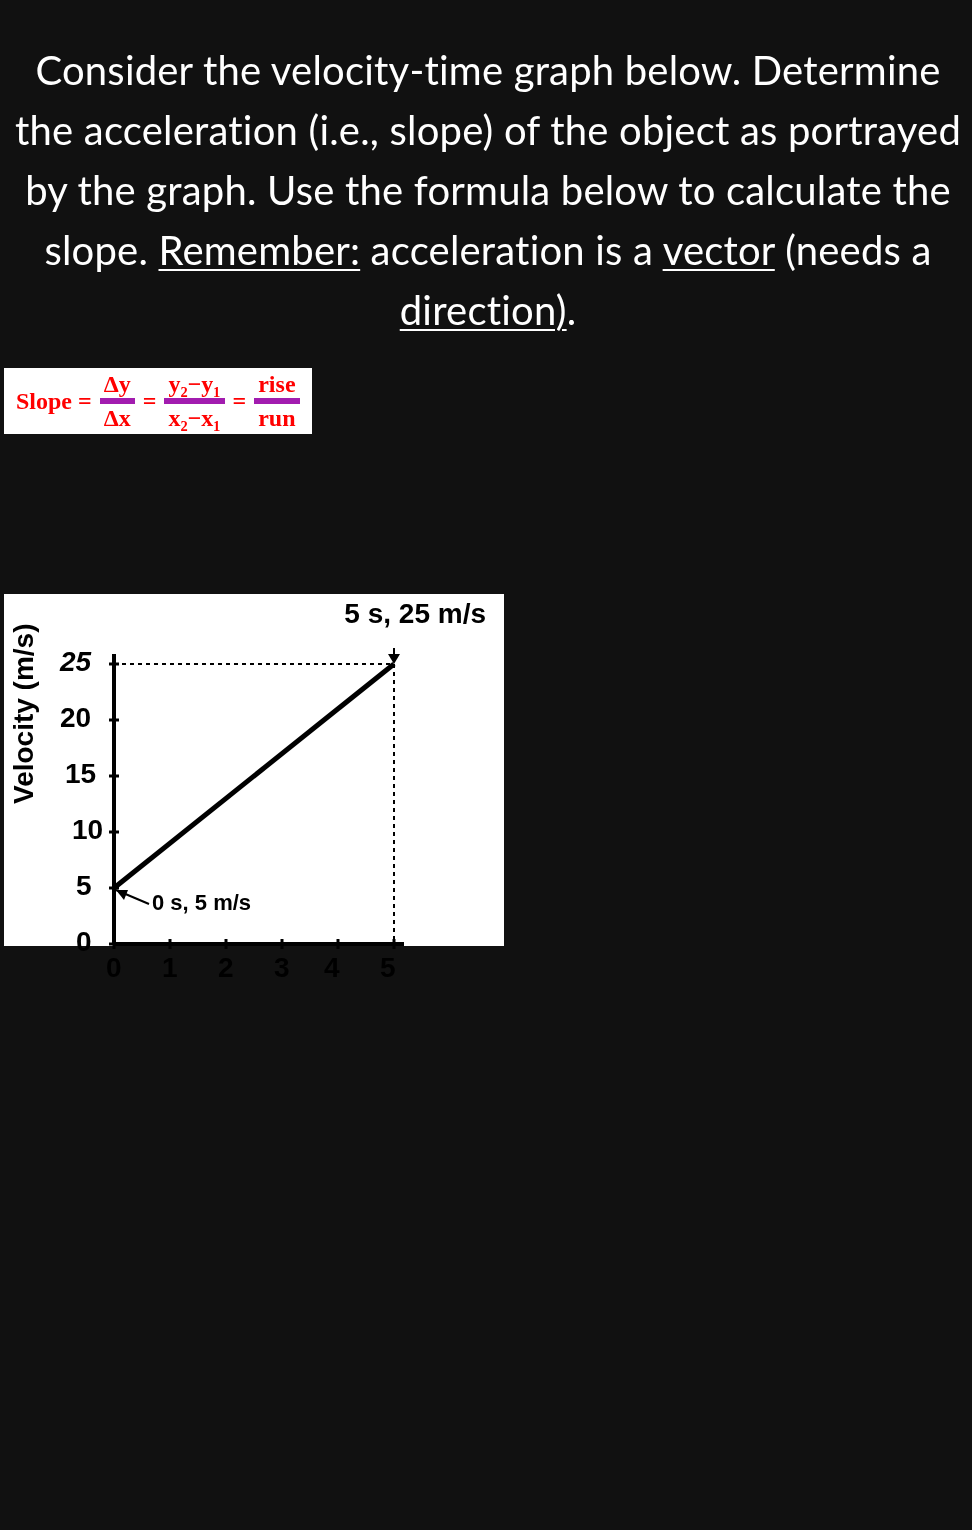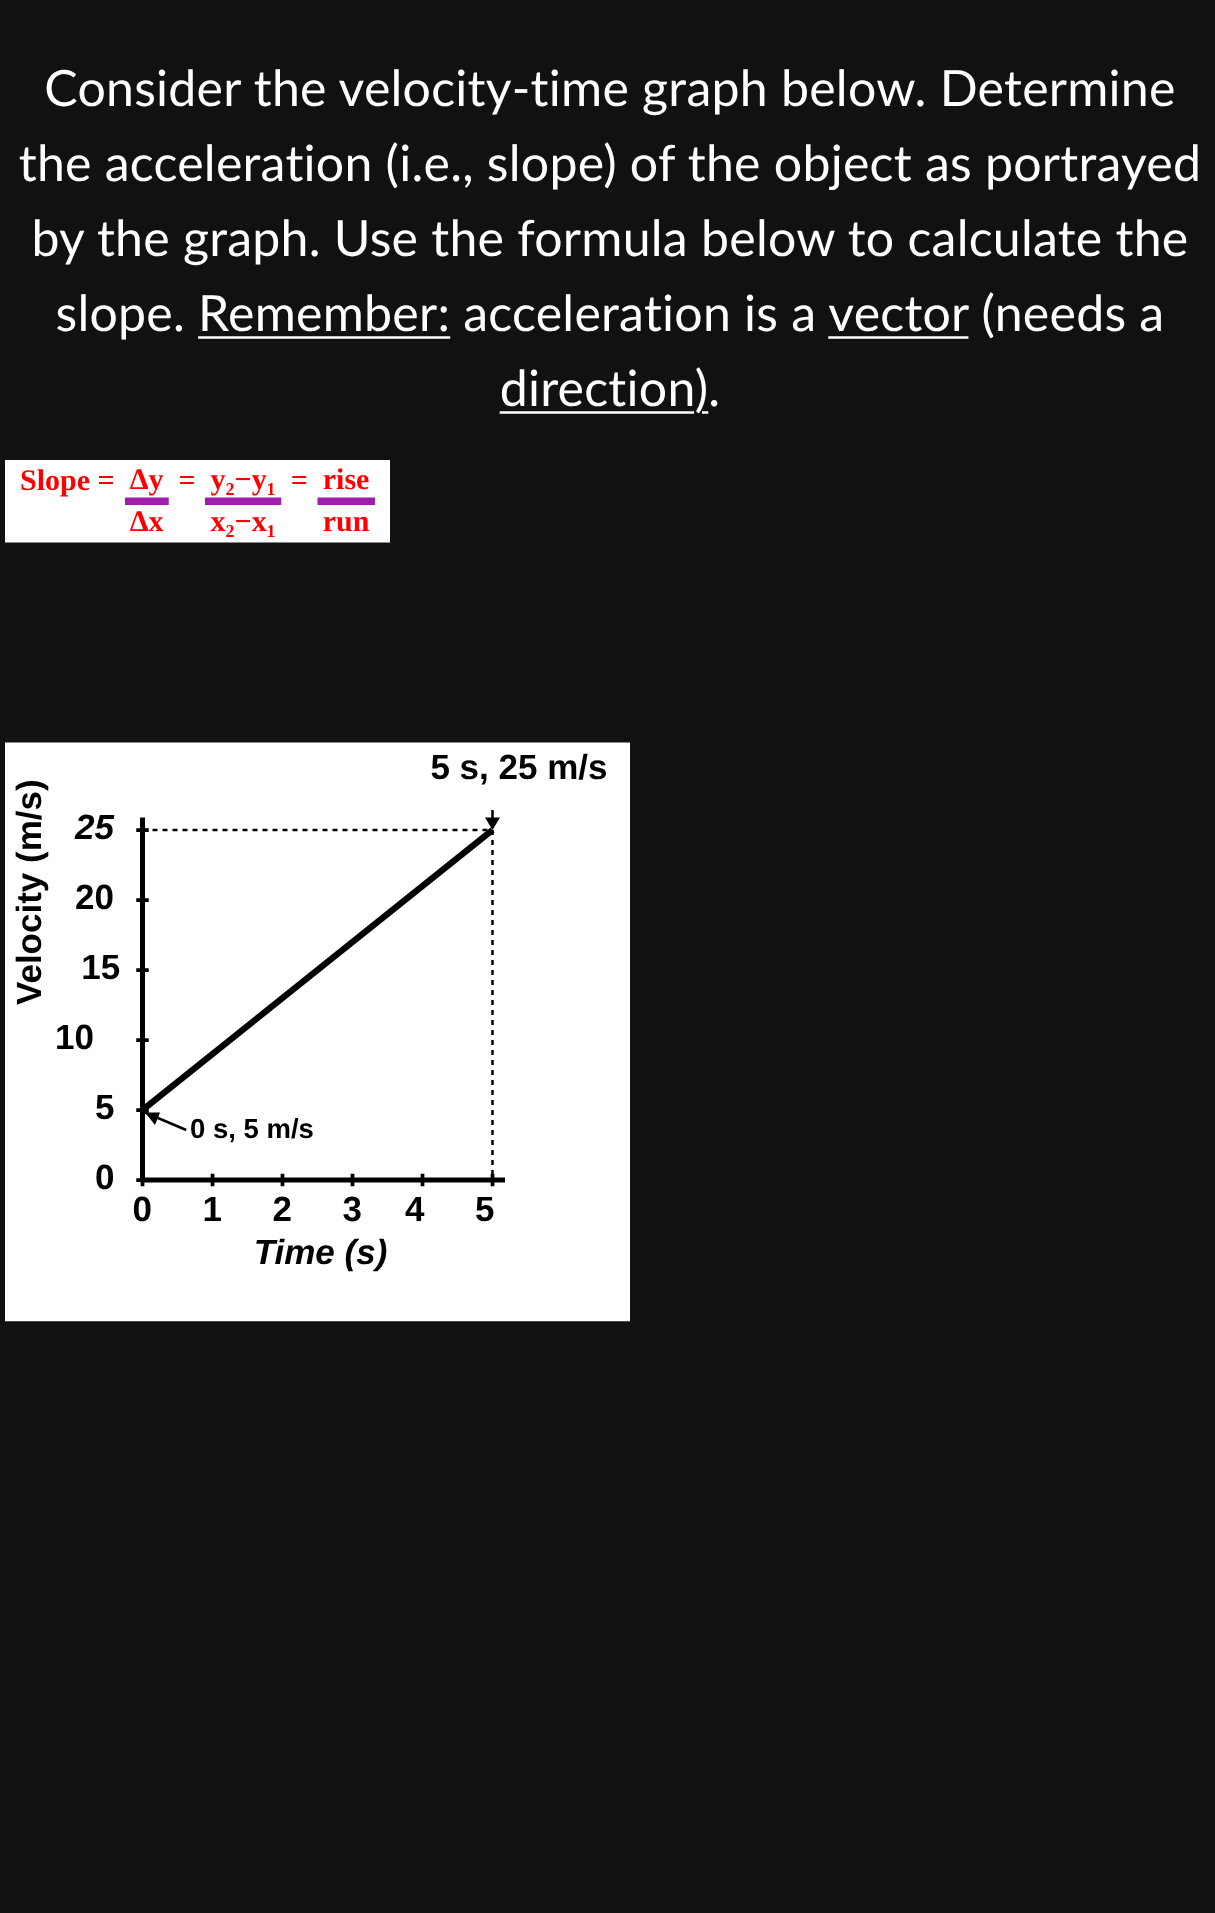--- a/index.html
+++ b/index.html
@@ -2,28 +2,28 @@
 <html><head>
 <meta charset="utf-8">
 <style>
   html,body{margin:0;padding:0;background:#111;color:#fff;font-family:"Segoe UI",Lato,Arial,sans-serif;width:972px;}
   .wrap{padding:40px 0 40px 4px;}
   .para{font-size:40px;line-height:1.5;margin:0 0 28px 0;letter-spacing:0.2px;text-align:center;}
   .para2{font-size:40px;line-height:1.5;color:#2e8fe6;font-weight:700;margin:0 0 40px 0;}
   .u{text-decoration:underline;text-decoration-thickness:2px;text-underline-offset:4px;}
   
   .formula-box{display:inline-block;background:#fff;color:red;padding:4px 12px 4px 12px;font-family:Georgia,"Times New Roman",serif;font-weight:bold;margin:0 0 160px 0;font-size:24px;}
-  .formula-box .row{display:flex;gap:8px;}
+  .formula-box .row{display:flex;align-items:center;gap:8px;}
   .frac{display:inline-flex;flex-direction:column;align-items:center;line-height:1;}
   .frac .num{border-bottom:6px solid #a21caf;padding:0 4px 2px 4px;}
   .frac .den{padding:2px 4px 0 4px;}
   .delta{font-weight:bold;}
   
   .chart-box{background:#fff;color:#000;width:500px;padding:0;display:inline-block;position:relative;font-family:Arial,sans-serif;font-weight:bold;}
-  .chart-inner{position:relative;width:500px;height:463px;}
+  .chart-inner{position:relative;width:500px;height:352px;}
   .chart-inner span{position:absolute;font-size:28px;font-weight:bold;}
   .ylabel{position:absolute;left:4px;top:210px;transform:rotate(-90deg);transform-origin:left top;font-size:28px;font-weight:bold;white-space:nowrap;}
   .xlabel{position:absolute;left:199px;bottom:-2px;font-size:30px;font-weight:bold;font-style:italic;}
   .topnote{position:absolute;top:4px;right:18px;font-size:28px;font-weight:bold;}
   svg.plot{position:absolute;left:100px;top:50px;}
 </style>
 </head>
 <body>
 
 <div class="wrap">
@@ -87,21 +87,21 @@
         <line x1="45" y1="260" x2="12" y2="246" stroke="black" stroke-width="2"></line>
         <polygon points="12,246 24,246 20,256" fill="black"></polygon>
 
         <line x1="290" y1="4" x2="290" y2="18" stroke="black" stroke-width="2"></line>
         <polygon points="290,20 284,10 296,10" fill="black"></polygon>
       </svg>
 
       <span style="left:56px;top:52px;font-style:italic;">25</span>
       <span style="left:56px;top:108px;">20</span>
       <span style="left:61px;top:164px;">15</span>
-      <span style="left:40px;top:220px;text-align:right;">10</span>
+      <span style="left:68px;top:220px;text-align:right;">10</span>
       <span style="left:72px;top:276px;">5</span>
       <span style="left:72px;top:332px;">0</span>
 
       <span style="left:102px;top:358px;">0</span>
       <span style="left:158px;top:358px;">1</span>
       <span style="left:214px;top:358px;">2</span>
       <span style="left:270px;top:358px;">3</span>
       <span style="left:320px;top:358px;">4</span>
       <span style="left:376px;top:358px;">5</span>
 

